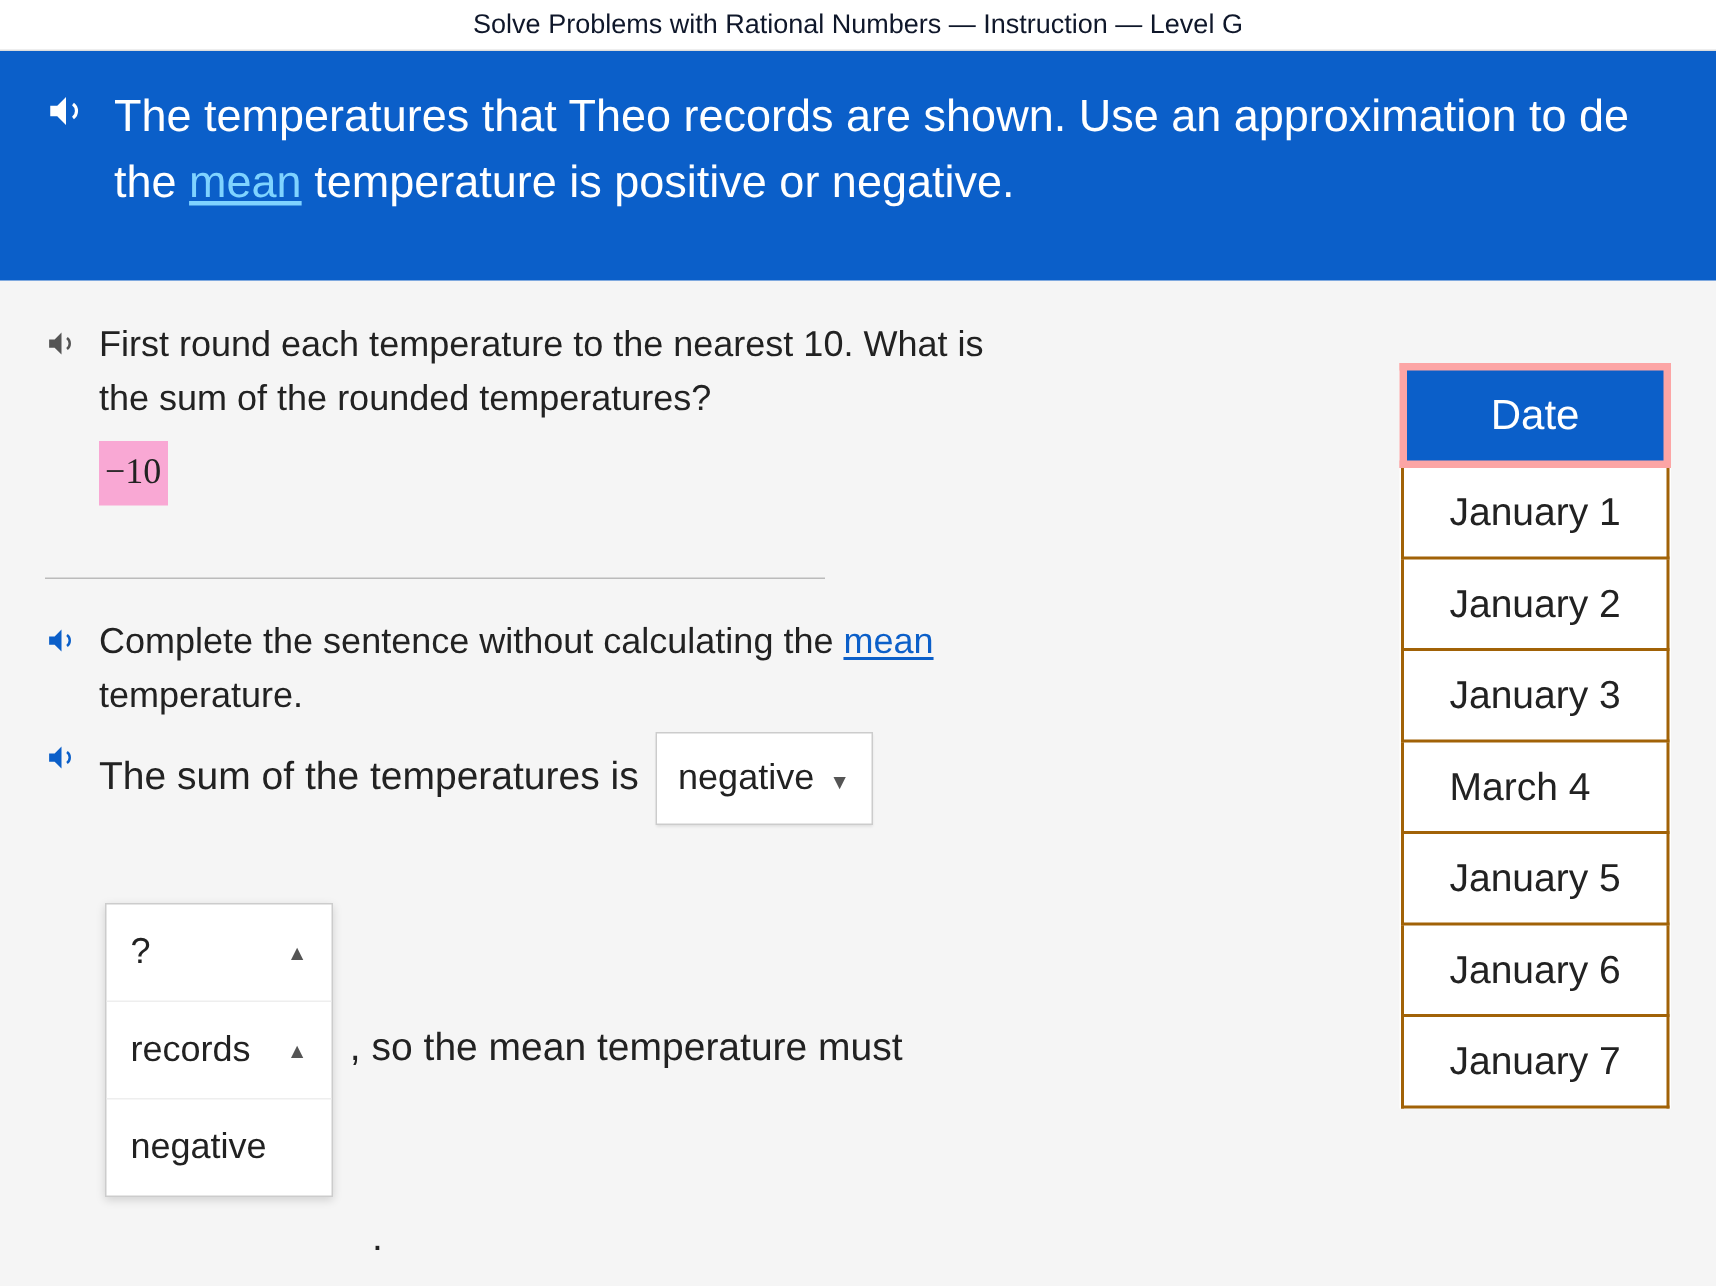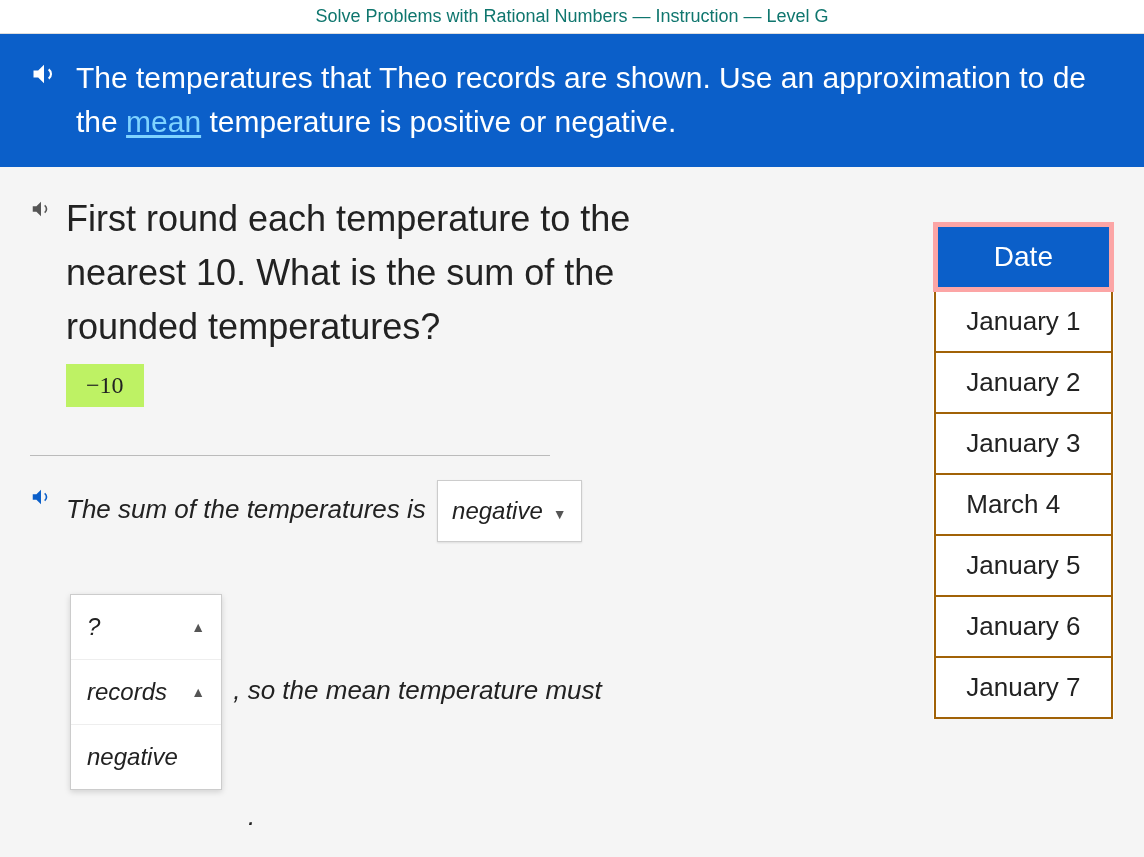--- a/index.html
+++ b/index.html
@@ -11,28 +11,28 @@
       font-family: Arial, Helvetica, sans-serif;
       background: #f5f5f5;
       width: 1144px;
       height: 857px;
       overflow: hidden;
     }
     .top-bar {
       background: #ffffff;
       padding: 6px 20px;
       font-size: 18px;
-      color: #0f766e;
+      color: #0f172a;
       text-align: center;
       border-bottom: 1px solid #ddd;
     }
     .header-band {
       background: #0b5fc9;
       color: #ffffff;
-      padding: 22px 30px 24px 30px;
+      padding: 22px 30px 44px 30px;
       display: flex;
       align-items: flex-start;
       gap: 18px;
     }
     .speaker-icon {
       width: 28px;
       height: 28px;
       flex-shrink: 0;
       margin-top: 4px;
     }
@@ -75,44 +75,43 @@
       gap: 14px;
       margin-bottom: 28px;
       padding-bottom: 20px;
     }
     .divider {
       border-top: 1px solid #bbb;
       margin: 10px 0 24px 0;
       width: 520px;
     }
     .question-text {
-      font-size: 36px;
+      font-size: 24px;
       color: #222;
       line-height: 1.5;
       font-weight: 400;
     }
     .answer-box {
       display: inline-block;
-      background: #bef264;
-      padding: 8px 20px;
+      background: #f9a8d4;
+      padding: 8px 4px;
       font-size: 24px;
       color: #222;
       margin-top: 10px;
       font-family: 'Times New Roman', serif;
     }
     .sentence-block {
       display: flex;
       gap: 14px;
       align-items: flex-start;
     }
     .sentence-wrap {
       font-size: 26px;
       color: #222;
       line-height: 2.0;
-      font-style: italic;
     }
     .dropdown {
       display: inline-block;
       background: #ffffff;
       border: 1px solid #ccc;
       padding: 6px 14px;
       font-size: 24px;
       vertical-align: middle;
       box-shadow: 0 1px 2px rgba(0,0,0,0.1);
       cursor: pointer;
@@ -215,20 +214,31 @@
         </svg>
       </div>
       <div>
         <div class="question-text">First round each temperature to the nearest 10. What is the sum of the rounded temperatures?</div>
         <div class="answer-box">−10</div>
       </div>
     </div>
 
     <div class="divider"></div>
 
+    <div class="question-block" style="margin-bottom:6px;padding-bottom:0;">
+      <div class="speaker-icon-small">
+        <svg viewBox="0 0 24 24" fill="#0b5fc9">
+          <path d="M3 9v6h4l5 5V4L7 9H3z"></path>
+          <path d="M16 8a5 5 0 0 1 0 8" stroke="#0b5fc9" stroke-width="1.8" fill="none"></path>
+        </svg>
+      </div>
+      <div class="question-text">
+        <span>Complete the sentence without calculating the </span><span class="mean-link">mean</span><span> temperature.</span>
+      </div>
+    </div>
 
     <div class="sentence-block">
       <div class="speaker-icon-small">
         <svg viewBox="0 0 24 24" fill="#0b5fc9">
           <path d="M3 9v6h4l5 5V4L7 9H3z"></path>
           <path d="M16 8a5 5 0 0 1 0 8" stroke="#0b5fc9" stroke-width="1.8" fill="none"></path>
         </svg>
       </div>
       <div class="sentence-wrap">
         <span>The sum of the temperatures is </span>

